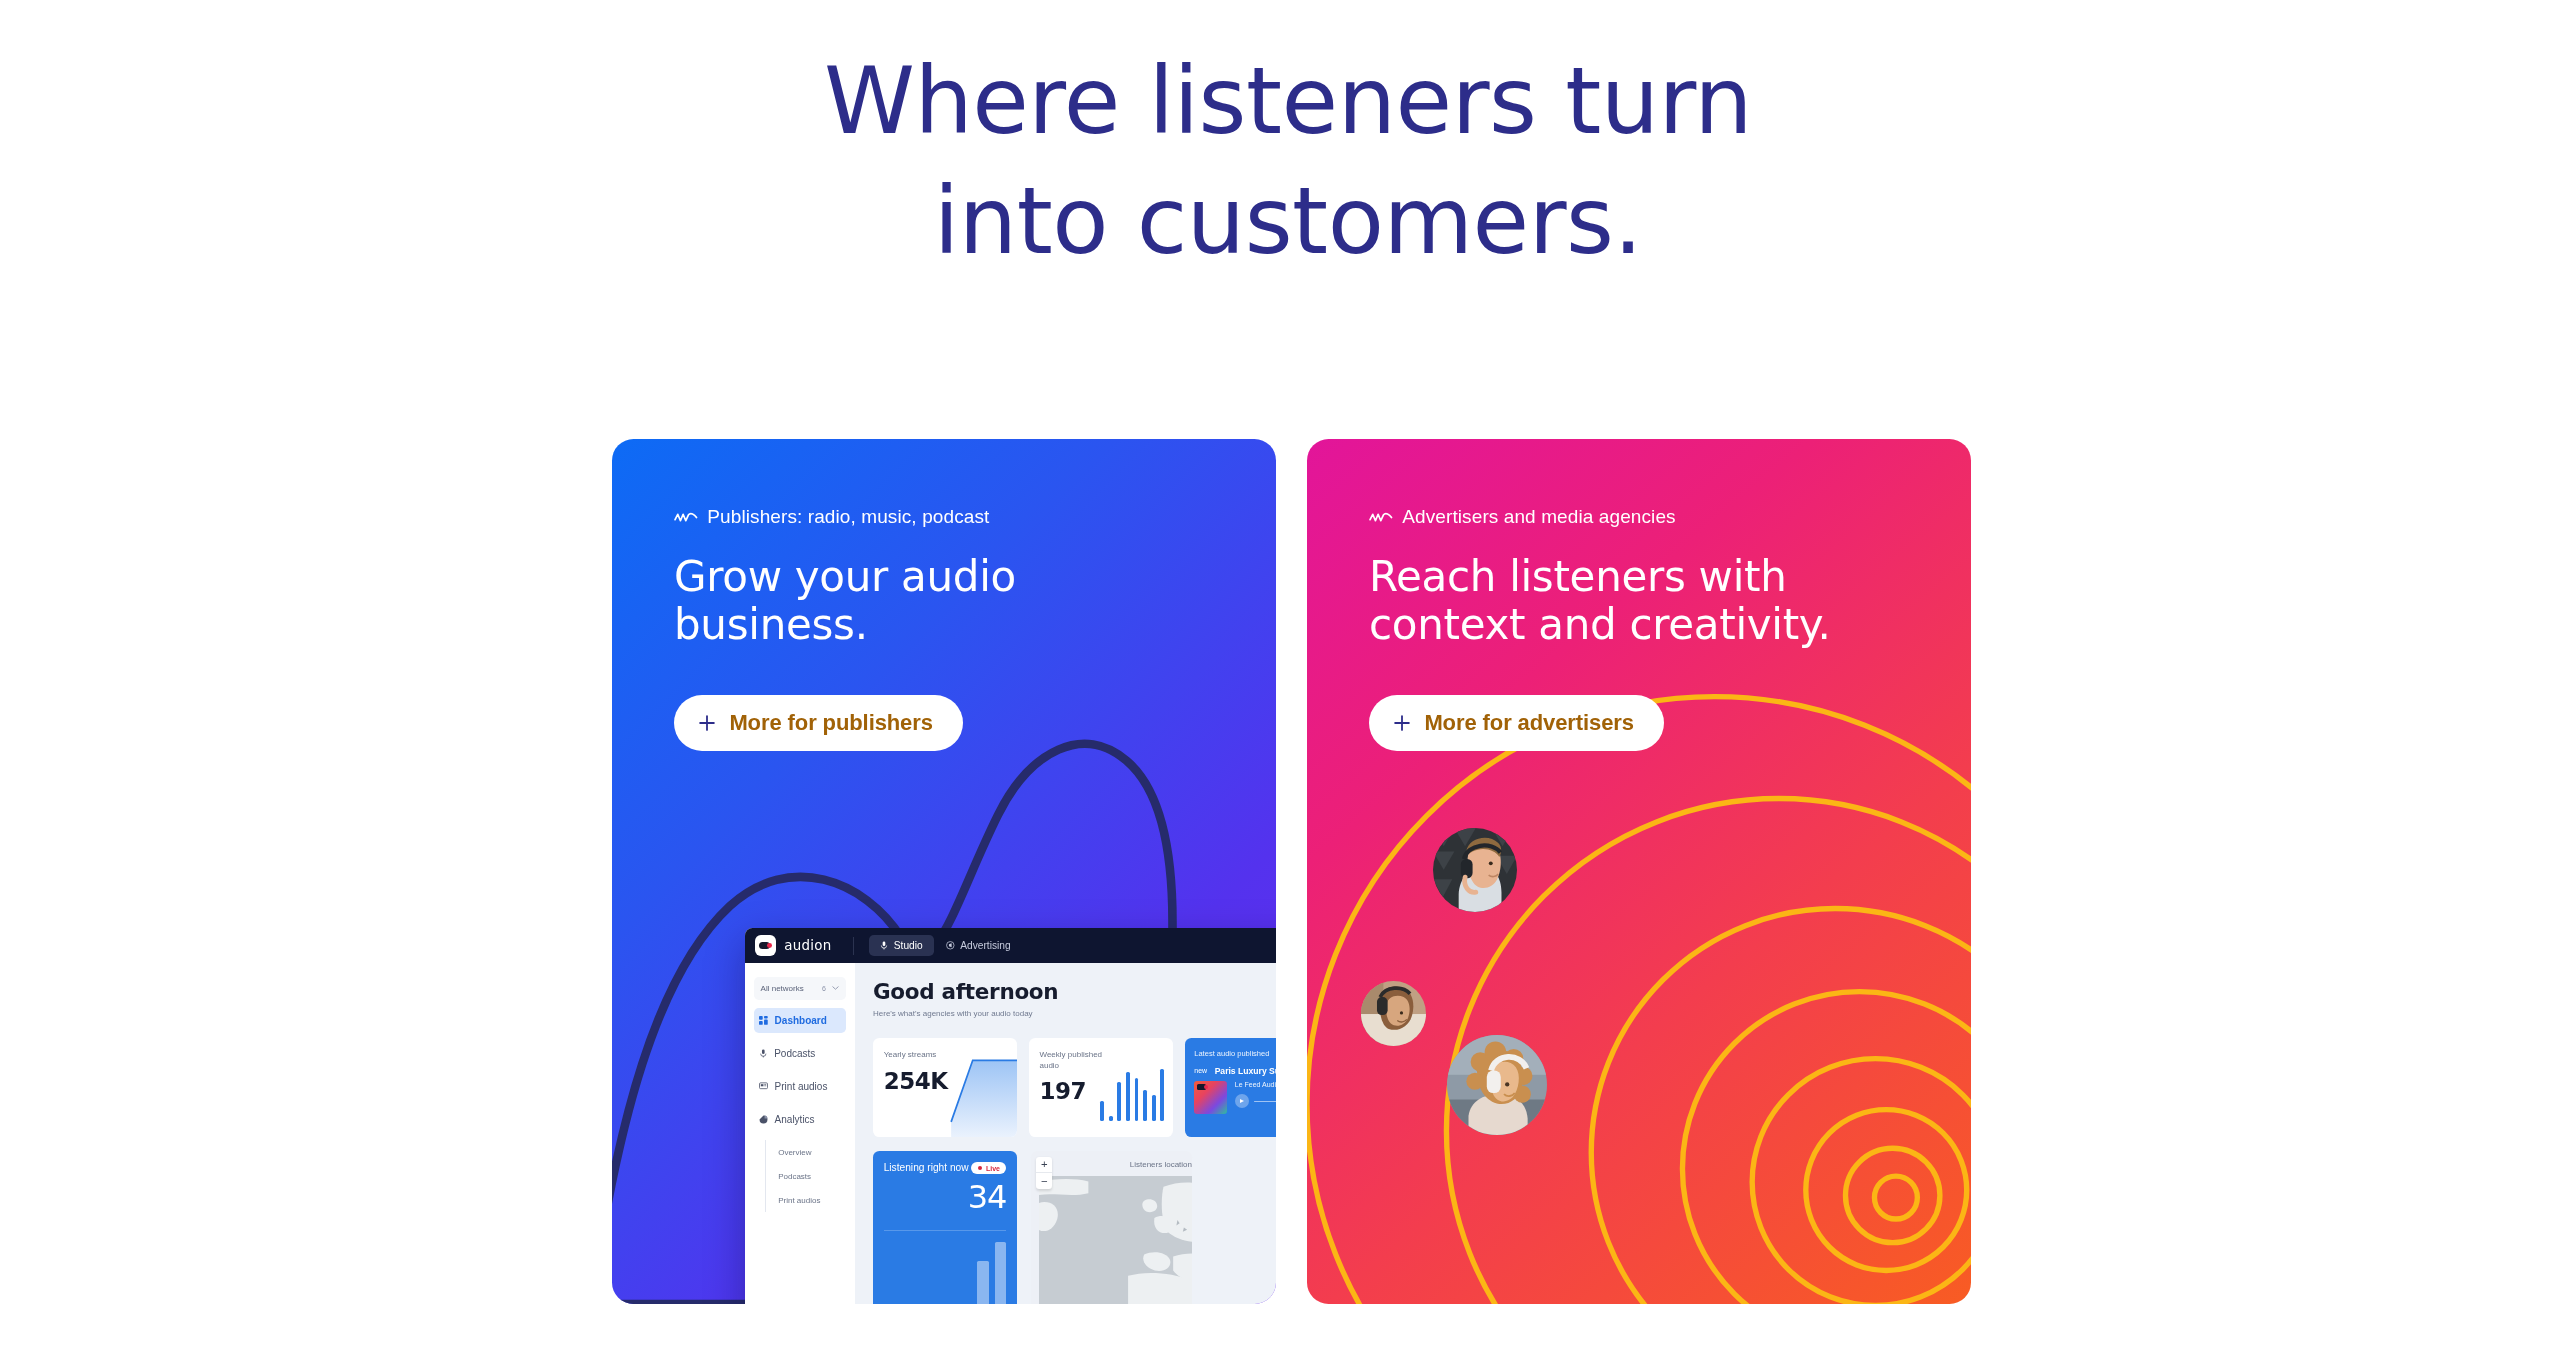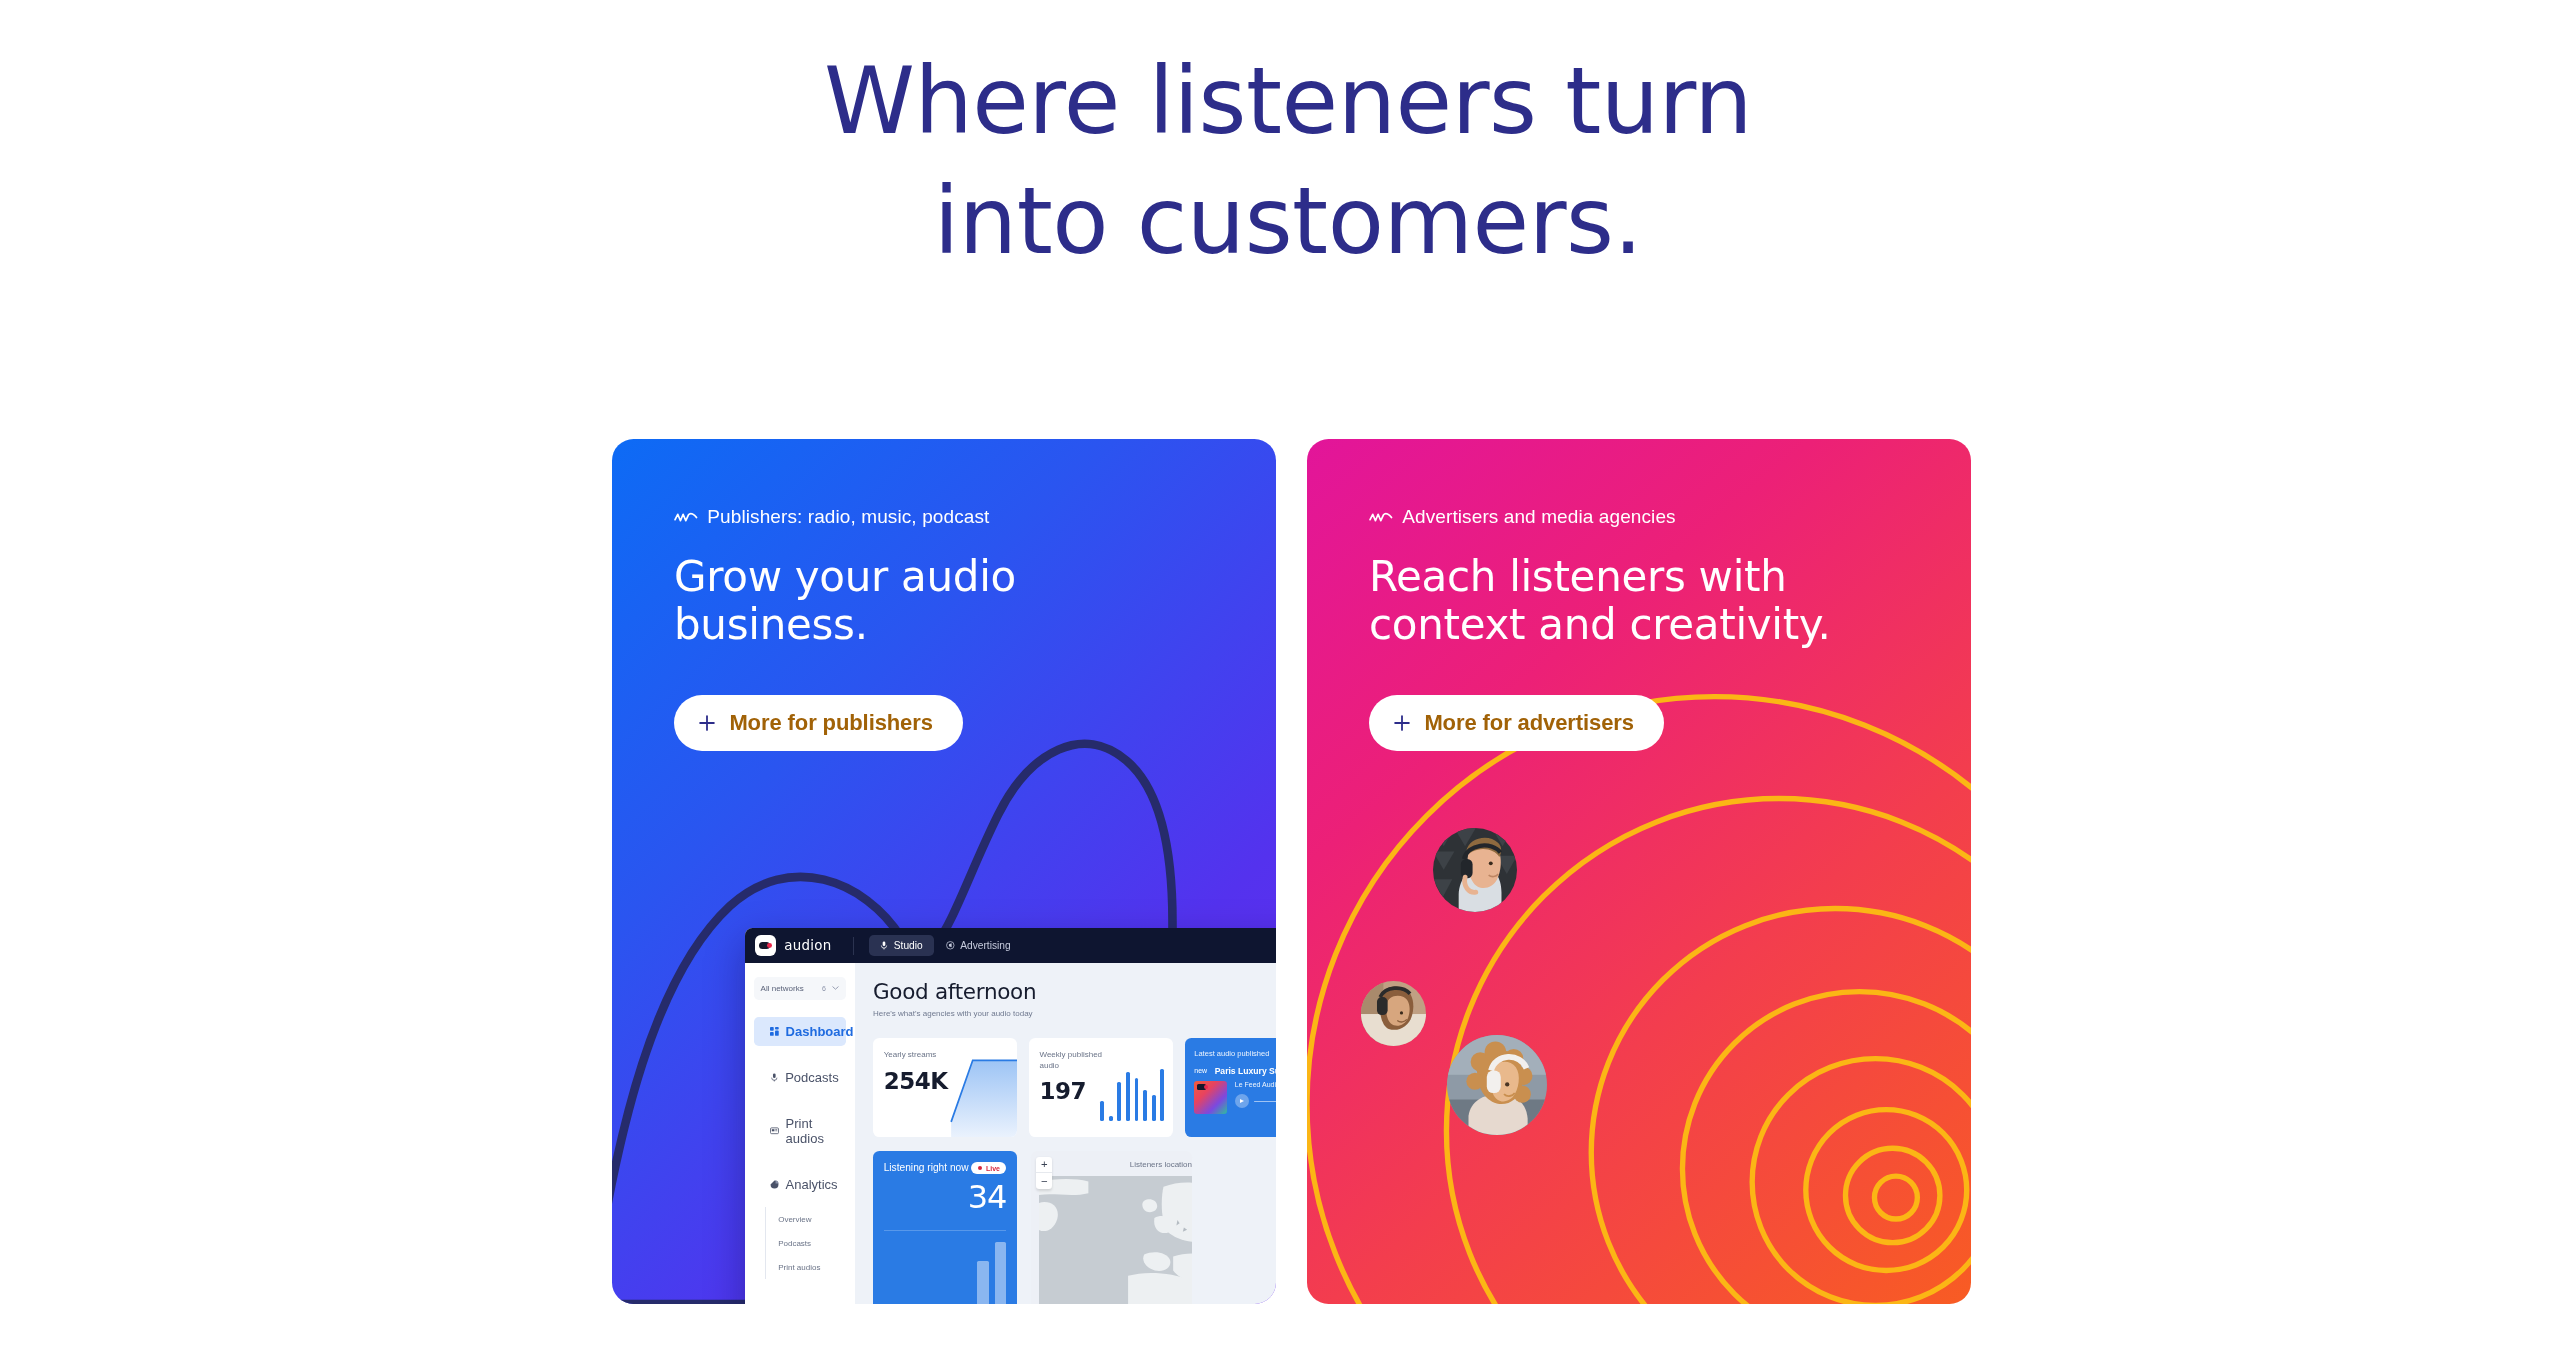--- a/index.html
+++ b/index.html
@@ -127,31 +127,31 @@
     width:110px; background:#ffffff; flex:0 0 auto; padding:14px 8.6px 0 8.6px;
   }
   .net-select {
     display:flex; align-items:center; justify-content:space-between;
     background:#F5F7FA; border-radius:4.8px; padding:7px 7px;
     font-size:8px; color:#5A6279;
   }
   .net-badge { font-size:7px; color:#8A92A8; margin-left:auto; margin-right:6.4px; }
   .side-item {
     display:flex; align-items:center; gap:7px;
-    padding:7px 16px; margin-top:17px;
-    border-radius:4.8px; font-size:13px; color:#4A5268;
+    padding:7px 5px; margin-top:8px;
+    border-radius:4.8px; font-size:10px; color:#4A5268;
   }
   .side-item.active { background:#DBE8FD; color:#1F6BE0; font-weight:700; }
   .side-ic { display:block; flex:0 0 auto; }
   .side-sub { margin-left:11.8px; padding-left:9.7px; border-left:1.1px solid #E3E7EF; margin-top:8px; }
   .side-sub-item { font-size:8px; color:#6B7488; padding:7.5px 0 7.5px 2.1px; }
 
   .dash-main { flex:1; padding:16px 0 0 18px; position:relative; }
   .greeting { font-size:21.5px; color:#161C2E; letter-spacing:-0.3px;
-    font-family:"DejaVu Sans", sans-serif; }
+    font-family:"DejaVu Sans", sans-serif;font-weight:bold; }
   .greet-sub { font-size:8px; color:#707A90; margin-top:5.4px; }
 
   .stat-row { display:flex; gap:11.8px; margin-top:20px; }
   .stat-card {
     background:#fff; border-radius:6.4px; padding:11.8px 10.7px;
     width:144px; height:99px; position:relative; overflow:hidden;
     flex:0 0 auto;
   }
   .stat-label { font-size:8px; color:#6B7488; line-height:1.3; max-width:81px; }
   .stat-value { font-size:23px; color:#161C2E; font-weight:700; margin-top:7.5px;

